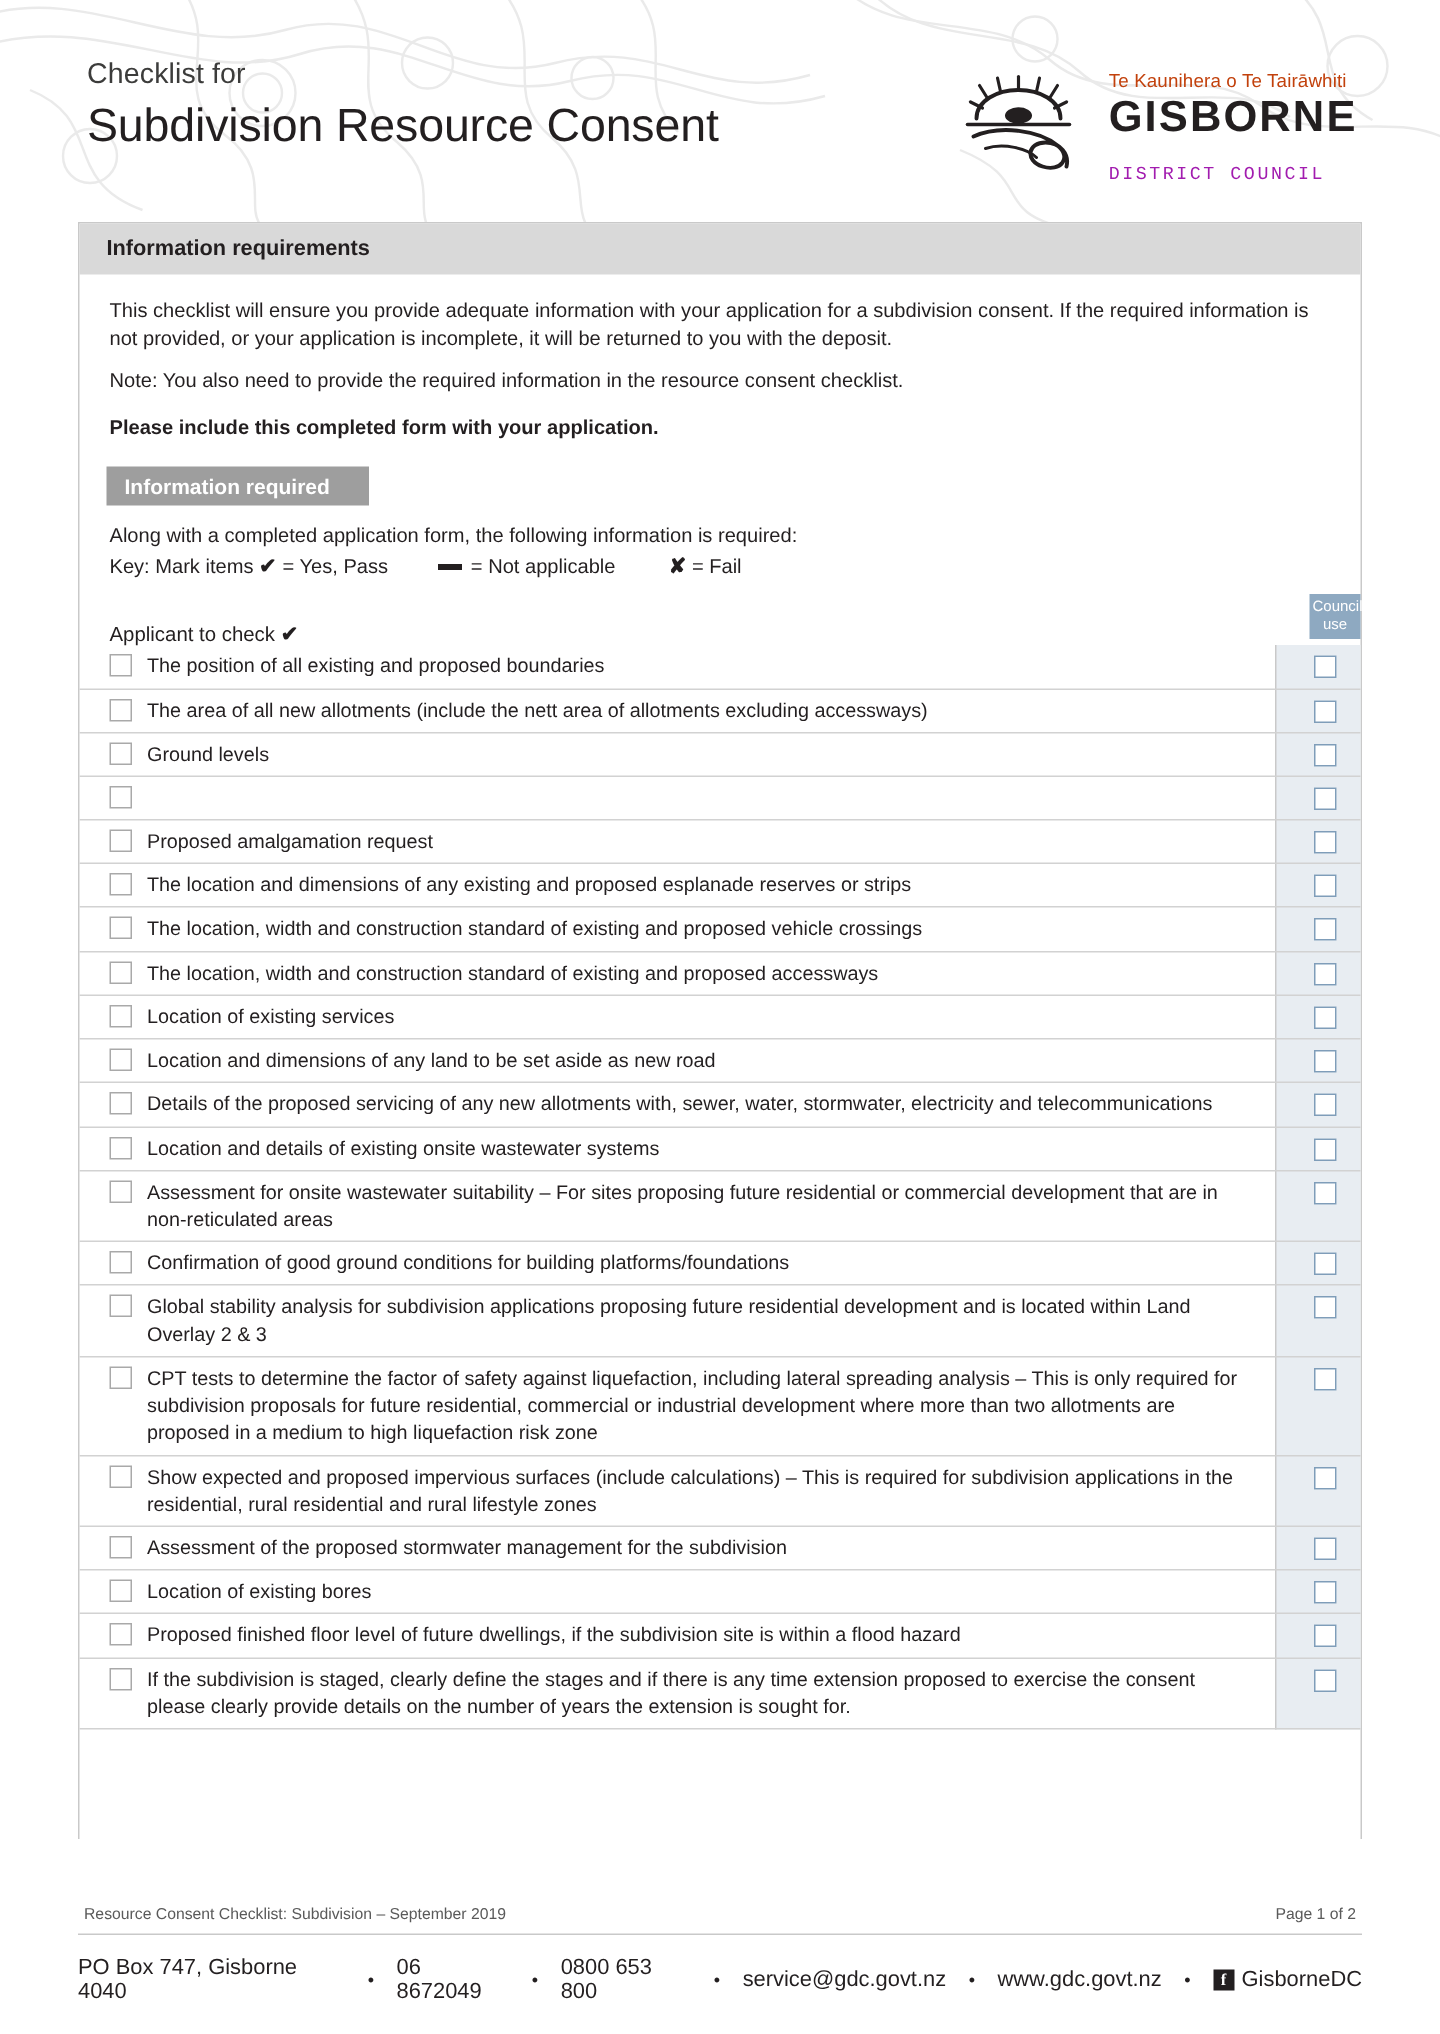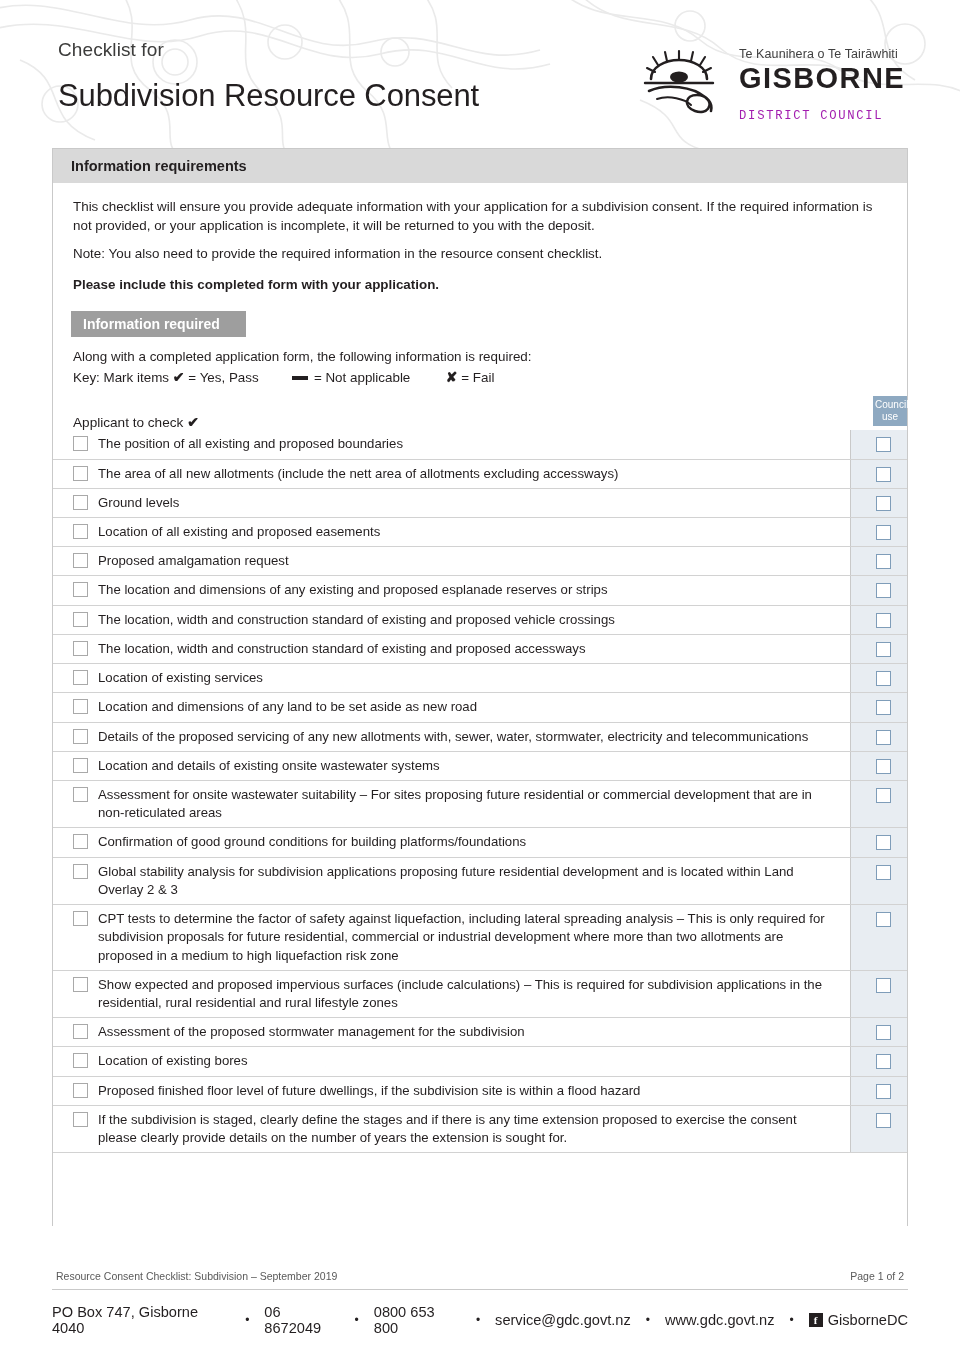--- a/index.html
+++ b/index.html
@@ -32,38 +32,38 @@
     display: flex;
     align-items: flex-start;
     justify-content: space-between;
     padding: 40px 55px 0 58px;
   }
   .title-block { line-height: 1; }
   .title-small {
     font-size: 19px;
     color: #3c3c3b;
     letter-spacing: 0.1px;
-    margin-bottom: 21px;
+    margin-bottom: 9px;
   }
   .title-main {
     font-size: 31px;
     color: #231f20;
     letter-spacing: -0.1px;
   }
   .logo-block {
     display: flex;
     align-items: center;
     gap: 14px;
     margin-top: 8px;
   }
   .logo-mark { width: 84px; height: 72px; }
   .logo-text { line-height: 1.05; }
   .logo-maori {
     font-size: 12.5px;
-    color: #404040;
+    color: #c2410c;
     letter-spacing: 0.1px;
     margin-bottom: 3px;
   }
   .logo-gisborne {
     font-size: 29px;
     font-weight: bold;
     letter-spacing: 1.4px;
     color: #231f20;
     line-height: 1;
   }
@@ -358,21 +358,20 @@
         <span class="row-text">The area of all new allotments (include the nett area of allotments excluding accessways)</span>
         <span class="cb-council"></span>
       </div>
       <div class="row">
         <span class="cb"></span>
         <span class="row-text">Ground levels</span>
         <span class="cb-council"></span>
       </div>
       <div class="row">
         <span class="cb"></span>
-        <span class="row-text">Location of all existing and proposed easements</span>
         <span class="cb-council"></span>
       </div>
       <div class="row">
         <span class="cb"></span>
         <span class="row-text">Proposed amalgamation request</span>
         <span class="cb-council"></span>
       </div>
       <div class="row">
         <span class="cb"></span>
         <span class="row-text">The location and dimensions of any existing and proposed esplanade reserves or strips</span>

